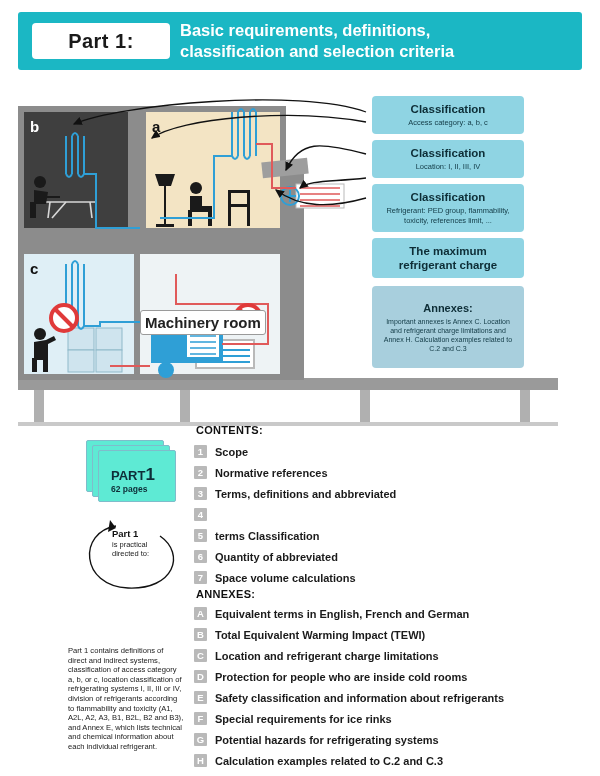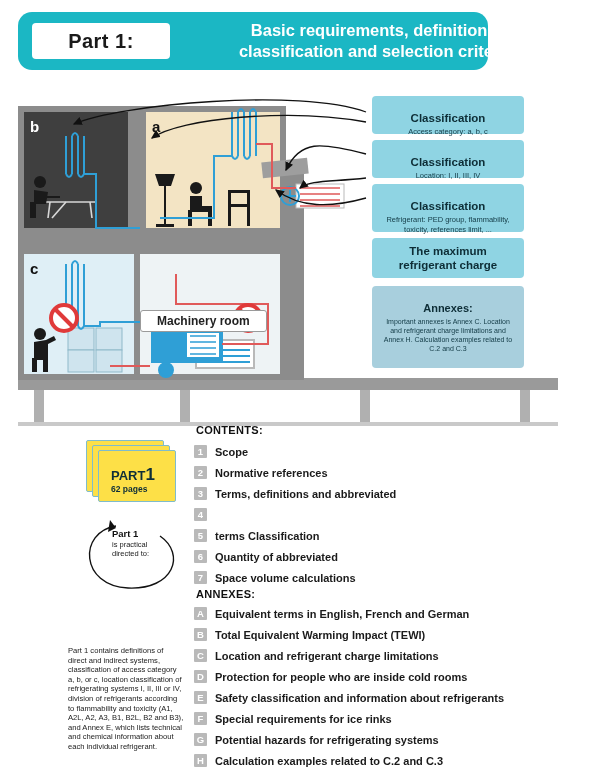--- a/index.html
+++ b/index.html
@@ -19,24 +19,24 @@
     width: 600px;
     height: 776px;
     background: #ffffff;
   }
 
   
   .header {
     position: absolute;
     left: 18px;
     top: 12px;
-    width: 470px;
+    width: 564px;
     height: 58px;
     background: #1bb7c4;
-    border-radius: 14px;
+    border-radius: 3px;
   }
   .header-part-box {
     position: absolute;
     left: 14px;
     top: 11px;
     width: 138px;
     height: 36px;
     background: #ffffff;
     border-radius: 4px;
   }
@@ -55,21 +55,21 @@
   }
   .header-title {
     position: absolute;
     left: 162px;
     top: 8px;
     width: 392px;
     color: #ffffff;
     font-size: 16.5px;
     font-weight: bold;
     line-height: 21px;
-    text-align: center;
+    text-align: left;
   }
 
   
   .building {
     position: absolute;
     left: 0;
     top: 78px;
     width: 600px;
     height: 350px;
   }
@@ -83,21 +83,21 @@
     color: #111;
   }
 
   
   .callout {
     position: absolute;
     background: #8fd4e3;
     border-radius: 4px;
     color: #12343f;
     text-align: center;
-    padding: 15px 8px;
+    padding: 6px 8px;
     box-sizing: border-box;
   }
   .callout .c-title {
     font-size: 11.5px;
     font-weight: bold;
     color: #0d2d36;
     display: block;
     line-height: 14px;
   }
   .callout .c-sub {
@@ -111,24 +111,24 @@
     background: #a8cfdd;
   }
   .callout-annex .c-title { font-size: 11px; }
   .callout-annex .c-sub { font-size: 7px; line-height: 9px; }
 
   .machinery-label {
     position: absolute;
     background: #ffffff;
     border: 1px solid #9a9a9a;
     border-radius: 3px;
-    font-size: 12px;
+    font-size: 15px;
     font-weight: bold;
     color: #222;
-    padding: 3px 16px;
+    padding: 3px 4px;
   }
 
   
   .contents-head {
     position: absolute;
     left: 196px;
     top: 424px;
     font-size: 11px;
     font-weight: bold;
     color: #111;
@@ -175,21 +175,21 @@
     position: absolute;
     left: 86px;
     top: 440px;
     width: 88px;
     height: 62px;
   }
   .stack-sheet {
     position: absolute;
     width: 76px;
     height: 50px;
-    background: #fde047;
+    background: #5eead4;
     border: 1px solid #7fbccb;
     border-radius: 2px;
   }
   .part-badge-text {
     position: absolute;
     left: 12px;
     top: 14px;
     font-size: 13px;
     font-weight: bold;
     color: #0e2e38;

